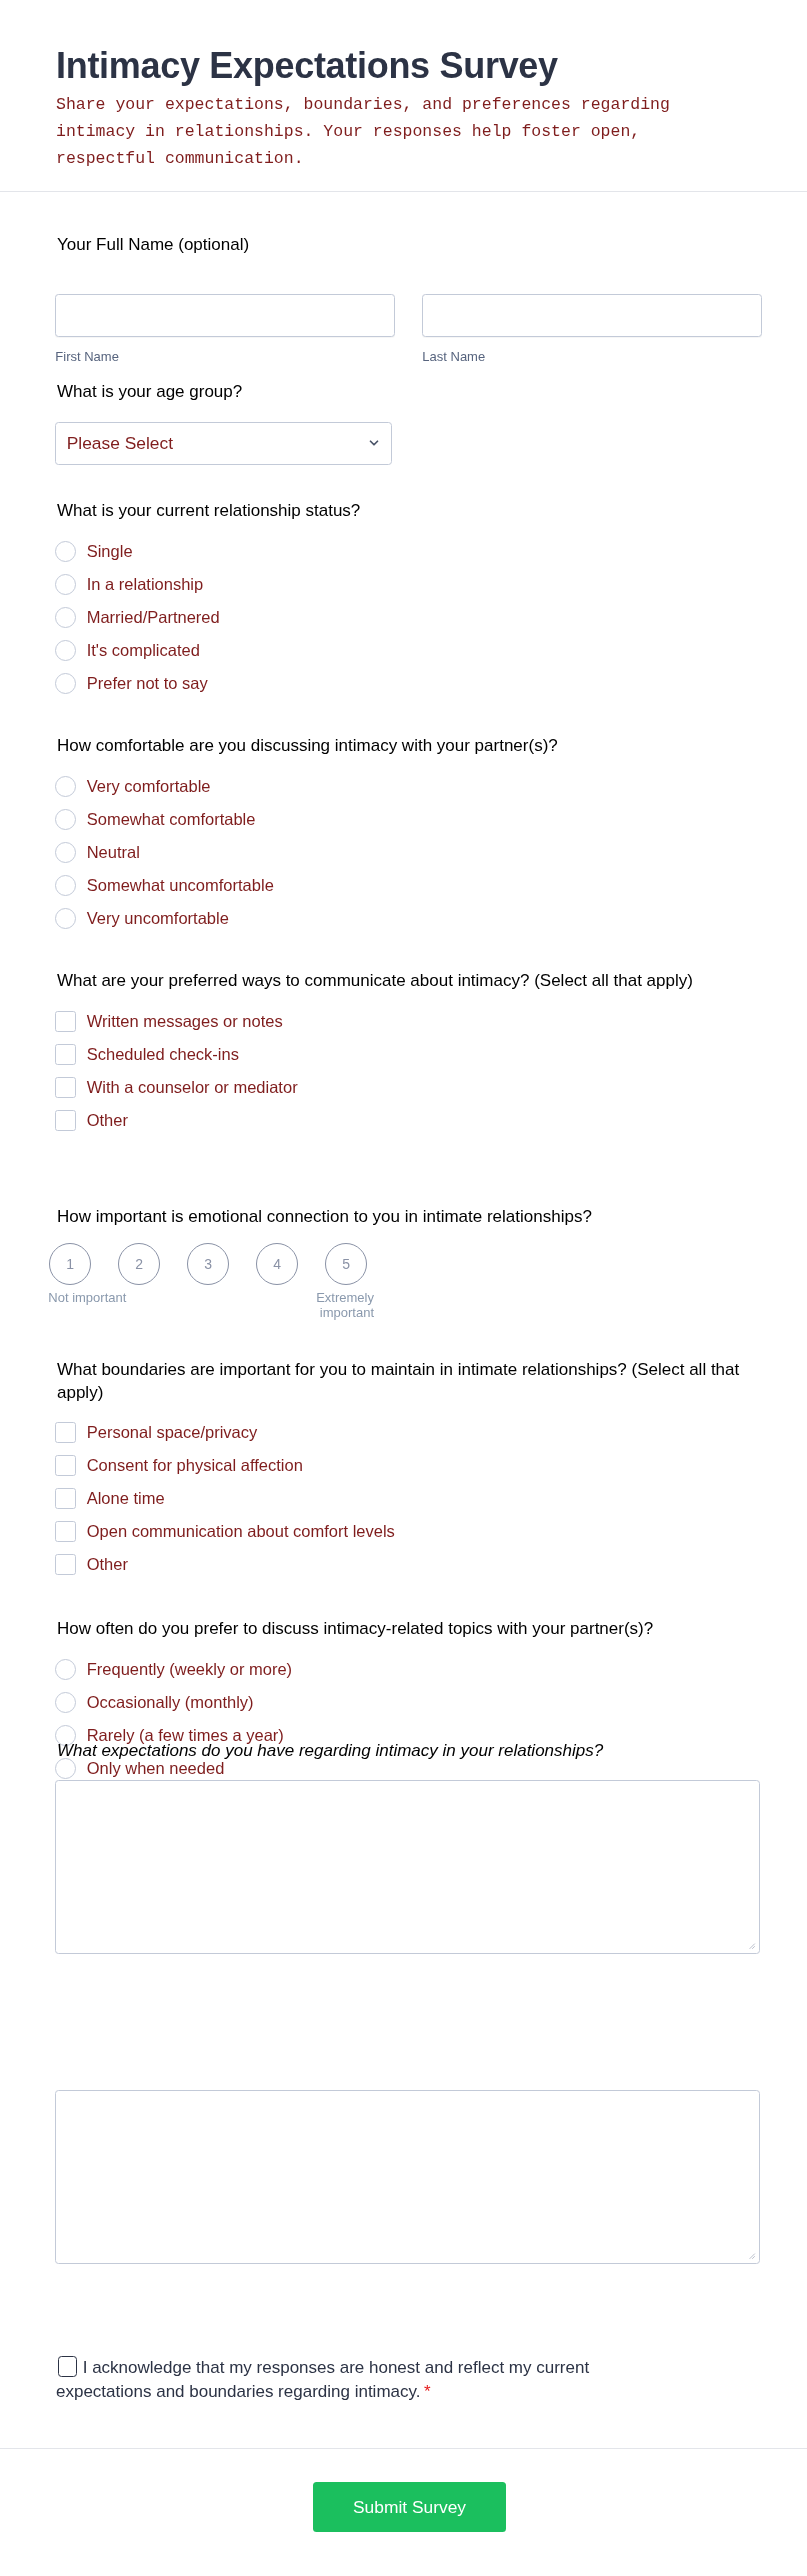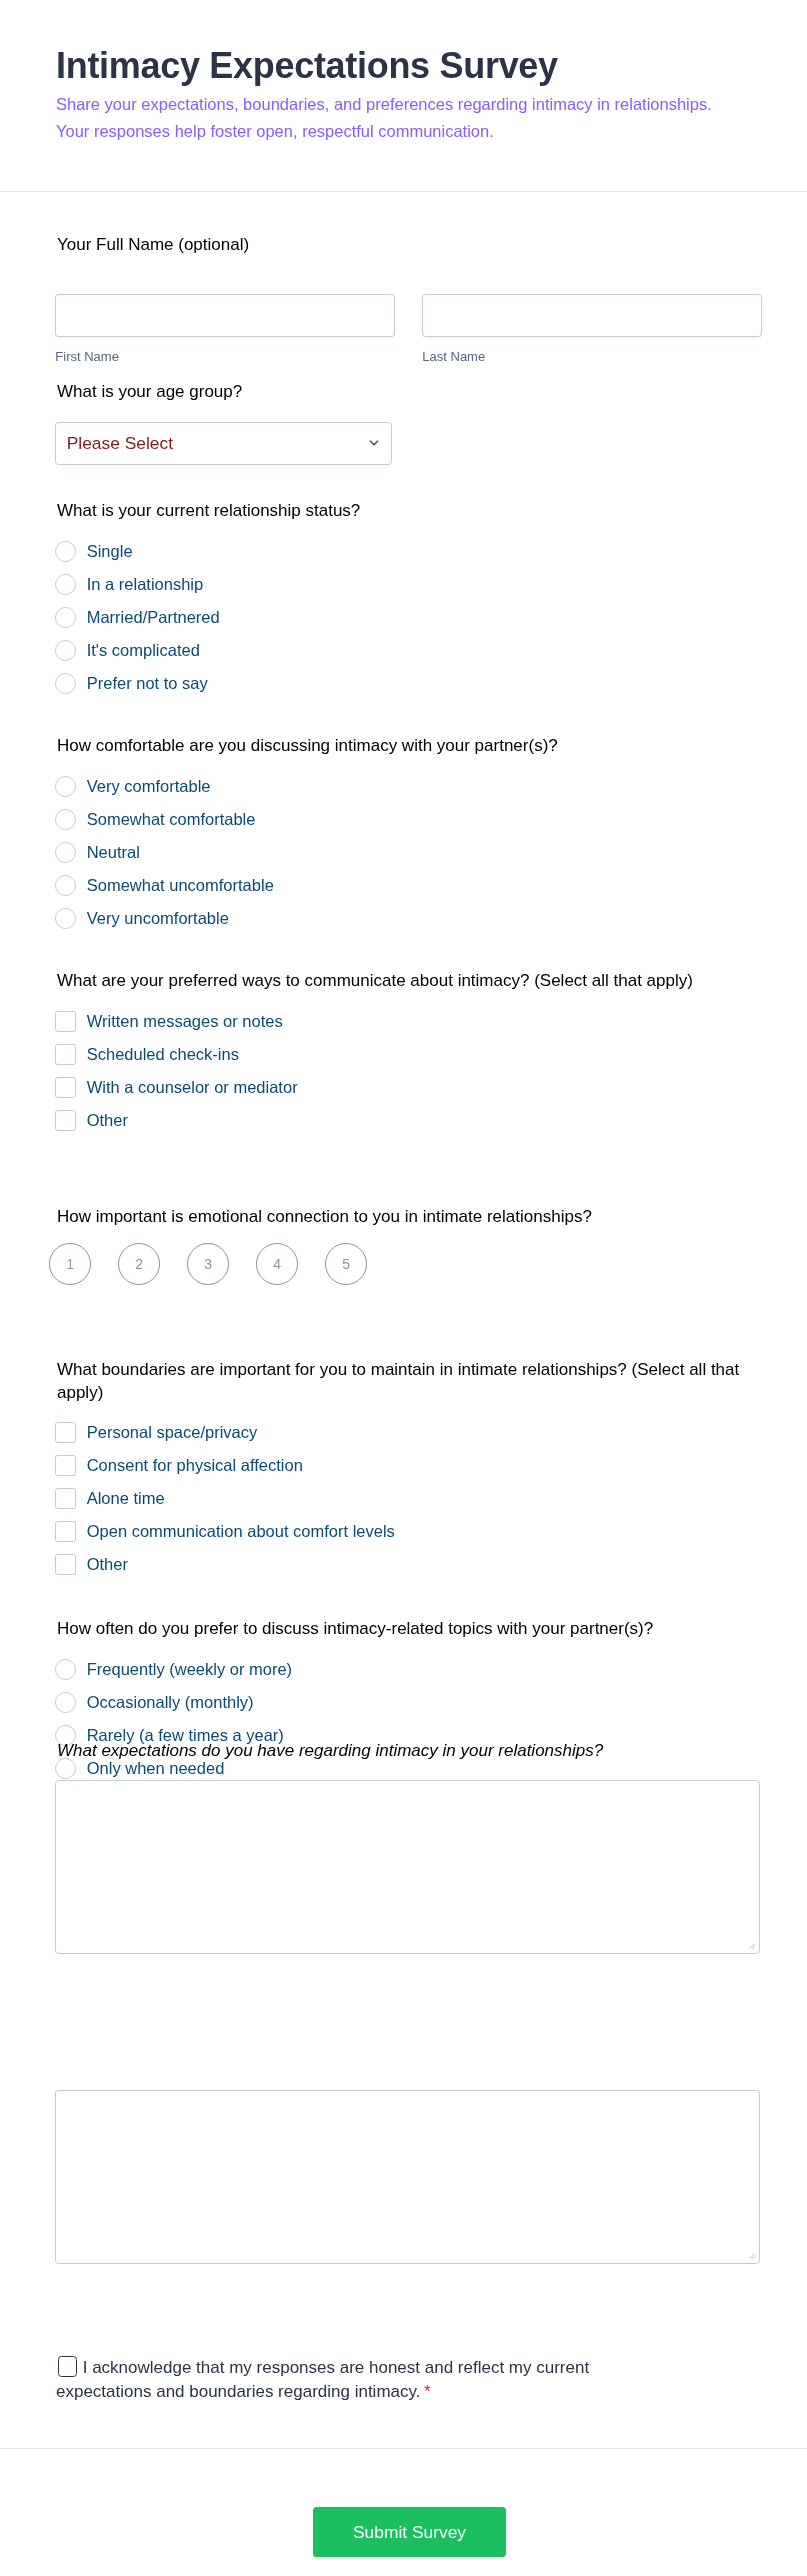--- a/index.html
+++ b/index.html
@@ -21,22 +21,23 @@
     font-size: 36px;
     font-weight: 600;
     color: #2c3345;
     line-height: 42px;
     letter-spacing: -0.3px;
   }
   .subtitle {
     margin-top: 3.5px;
     font-size: 16.5px;
     line-height: 27px;
-    color: #8b5cf6;
+    color: #7f1d1d;
     width: 660px;
+    font-family: Liberation Mono, monospace;
   }
   .q-label {
     font-size: 17px;
     color: #000000;
     line-height: 22.6px;
   }
   .section { position: absolute; left: 57px; right: 56px; }
 
   
   .name-row { display: flex; gap: 27px; margin-top: 37px; }
@@ -76,21 +77,21 @@
     margin-left: -1.7px;
   }
   .check {
     width: 21px; height: 21px;
     border: 1.3px solid #c3cad8; border-radius: 2.6px;
     background: #fff; flex: none;
     margin-left: -1.7px;
   }
   .opt-label {
     margin-left: 10.4px;
-    font-size: 16.5px; color: #0c4a6e;
+    font-size: 16.5px; color: #7f1d1d;
   }
 
   
   .scale-row { display: flex; margin-top: 14px; margin-left: -7.8px; gap: 27px; }
   .scale-item {
     width: 42px; height: 42px;
     border: 1.3px solid #8a92a6; border-radius: 50%;
     display: flex; align-items: center; justify-content: center;
     font-size: 14px; color: #8a92a6;
     background: #fff;
@@ -134,21 +135,21 @@
     position: absolute; left: 0; right: 0; top: 2448px;
     border-top: 0.9px solid #e3e5ea;
     height: 128px;
   }
   .submit-btn {
     position: absolute; left: 313px; top: 33px;
     width: 193px; height: 50px;
     background: #1bbf5e; border-radius: 3.5px; border: none;
     color: #ffffff; font-size: 17.4px;
     font-family: "Liberation Sans", "DejaVu Sans", sans-serif;
-    display: flex; align-items: center; justify-content: center; margin-top: 25px;
+    display: flex; align-items: center; justify-content: center;
   }
 </style>
 </head>
 <body>
 
 <div class="header">
   <h1 class="title">Intimacy Expectations Survey</h1>
   <p class="subtitle">Share your expectations, boundaries, and preferences regarding intimacy in relationships. Your responses help foster open, respectful communication.</p>
 </div>
 
@@ -252,20 +253,24 @@
 
 <div class="section" style="top:1206px;">
   <div class="q-label">How important is emotional connection to you in intimate relationships?</div>
   <div class="scale-row">
     <div class="scale-item">1</div>
     <div class="scale-item">2</div>
     <div class="scale-item">3</div>
     <div class="scale-item">4</div>
     <div class="scale-item">5</div>
   </div>
+  <div class="scale-captions">
+    <div class="scale-cap-left">Not important</div>
+    <div class="scale-cap-right">Extremely important</div>
+  </div>
 </div>
 
 <div class="section" style="top:1359px;">
   <div class="q-label" style="width:712px;">What boundaries are important for you to maintain in intimate relationships? (Select all that apply)</div>
   <div class="opt-list">
     <div class="opt">
         <span class="check"></span>
         <span class="opt-label">Personal space/privacy</span>
       </div>
     <div class="opt">

